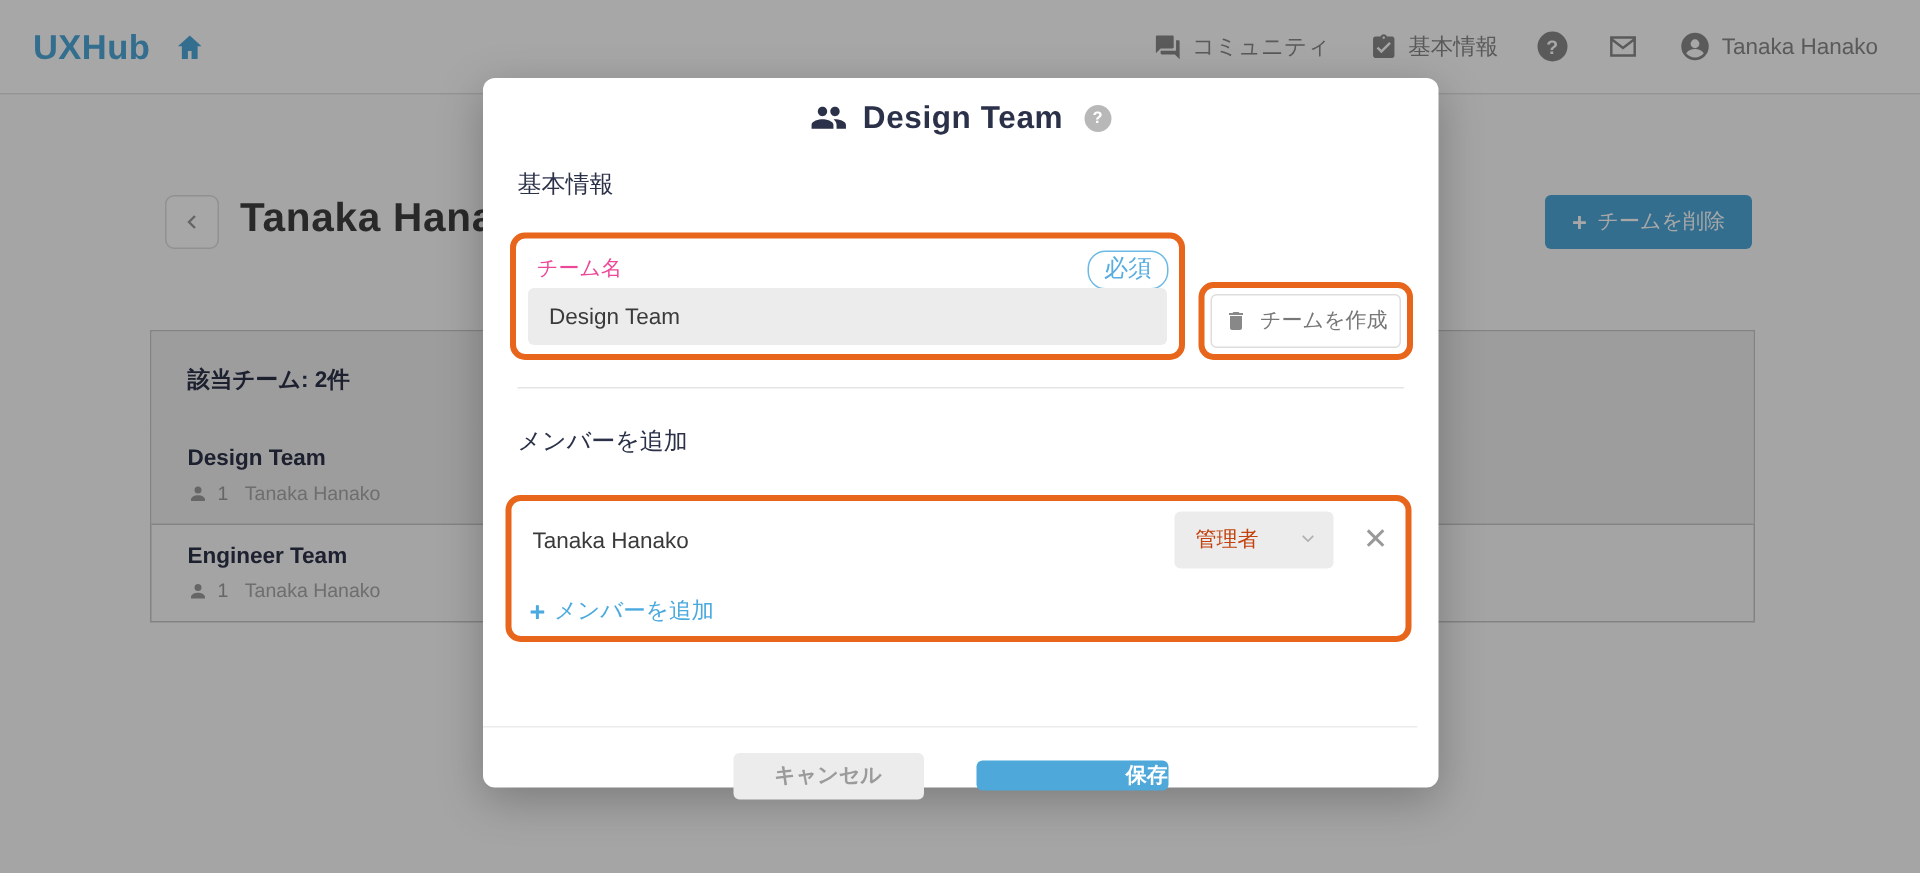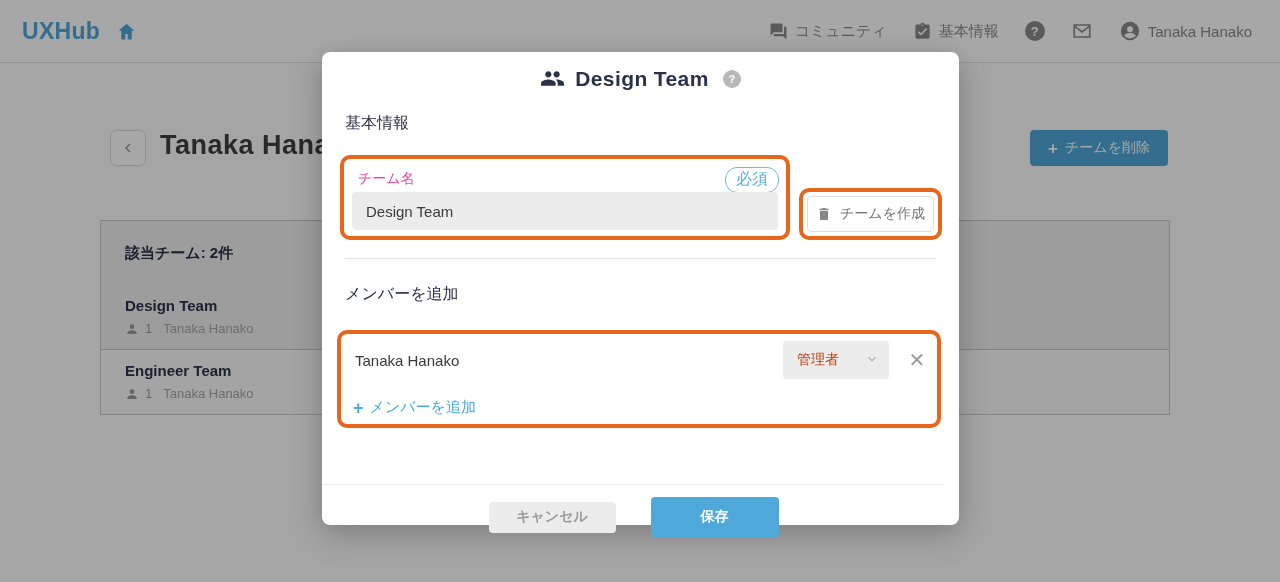--- a/index.html
+++ b/index.html
@@ -86,22 +86,22 @@
   .role-select svg { width:14px; height:14px; stroke:#b0b0b0; stroke-width:2; fill:none; }
   .remove-x { margin-left:16px; width:24px; text-align:center; font-size:20px; color:#999; cursor:pointer; line-height:1; }
   .add-member { position:absolute; left:12px; top:64px; display:flex; align-items:center; gap:6px;
                 color:#4aa9de; font-size:15px; cursor:pointer; text-decoration:none; }
   .add-member .plus { font-size:18px; font-weight:bold; line-height:1; }
 
   .modal-footer { position:absolute; left:0; right:14px; top:408px; height:65px; border-top:1px solid #ececec;
                   display:flex; align-items:center; justify-content:center; gap:35px;margin-top:24px; }
   .btn-cancel { width:127px; height:31px; background:#ececec; border:none; border-radius:4px; color:#9b9b9b;
                 font-size:14px; font-weight:bold; cursor:pointer; font-family:inherit; }
-  .btn-save { width:128px; height:40px; background:var(--accent); border:none; border-radius:4px; color:#fff;
-              font-size:14px; font-weight:bold; cursor:pointer; font-family:inherit; }
+  .btn-save { width:128px; height:20px; background:var(--accent); border:none; border-radius:4px; color:#fff;
+              font-size:14px; font-weight:bold; cursor:pointer; font-family:inherit;text-align:right; }
 </style>
 </head>
 <body>
 
 <div class="stage">
 
   <div class="page">
     <header class="navbar">
       <div class="brand">
         <span>UXHub</span>

